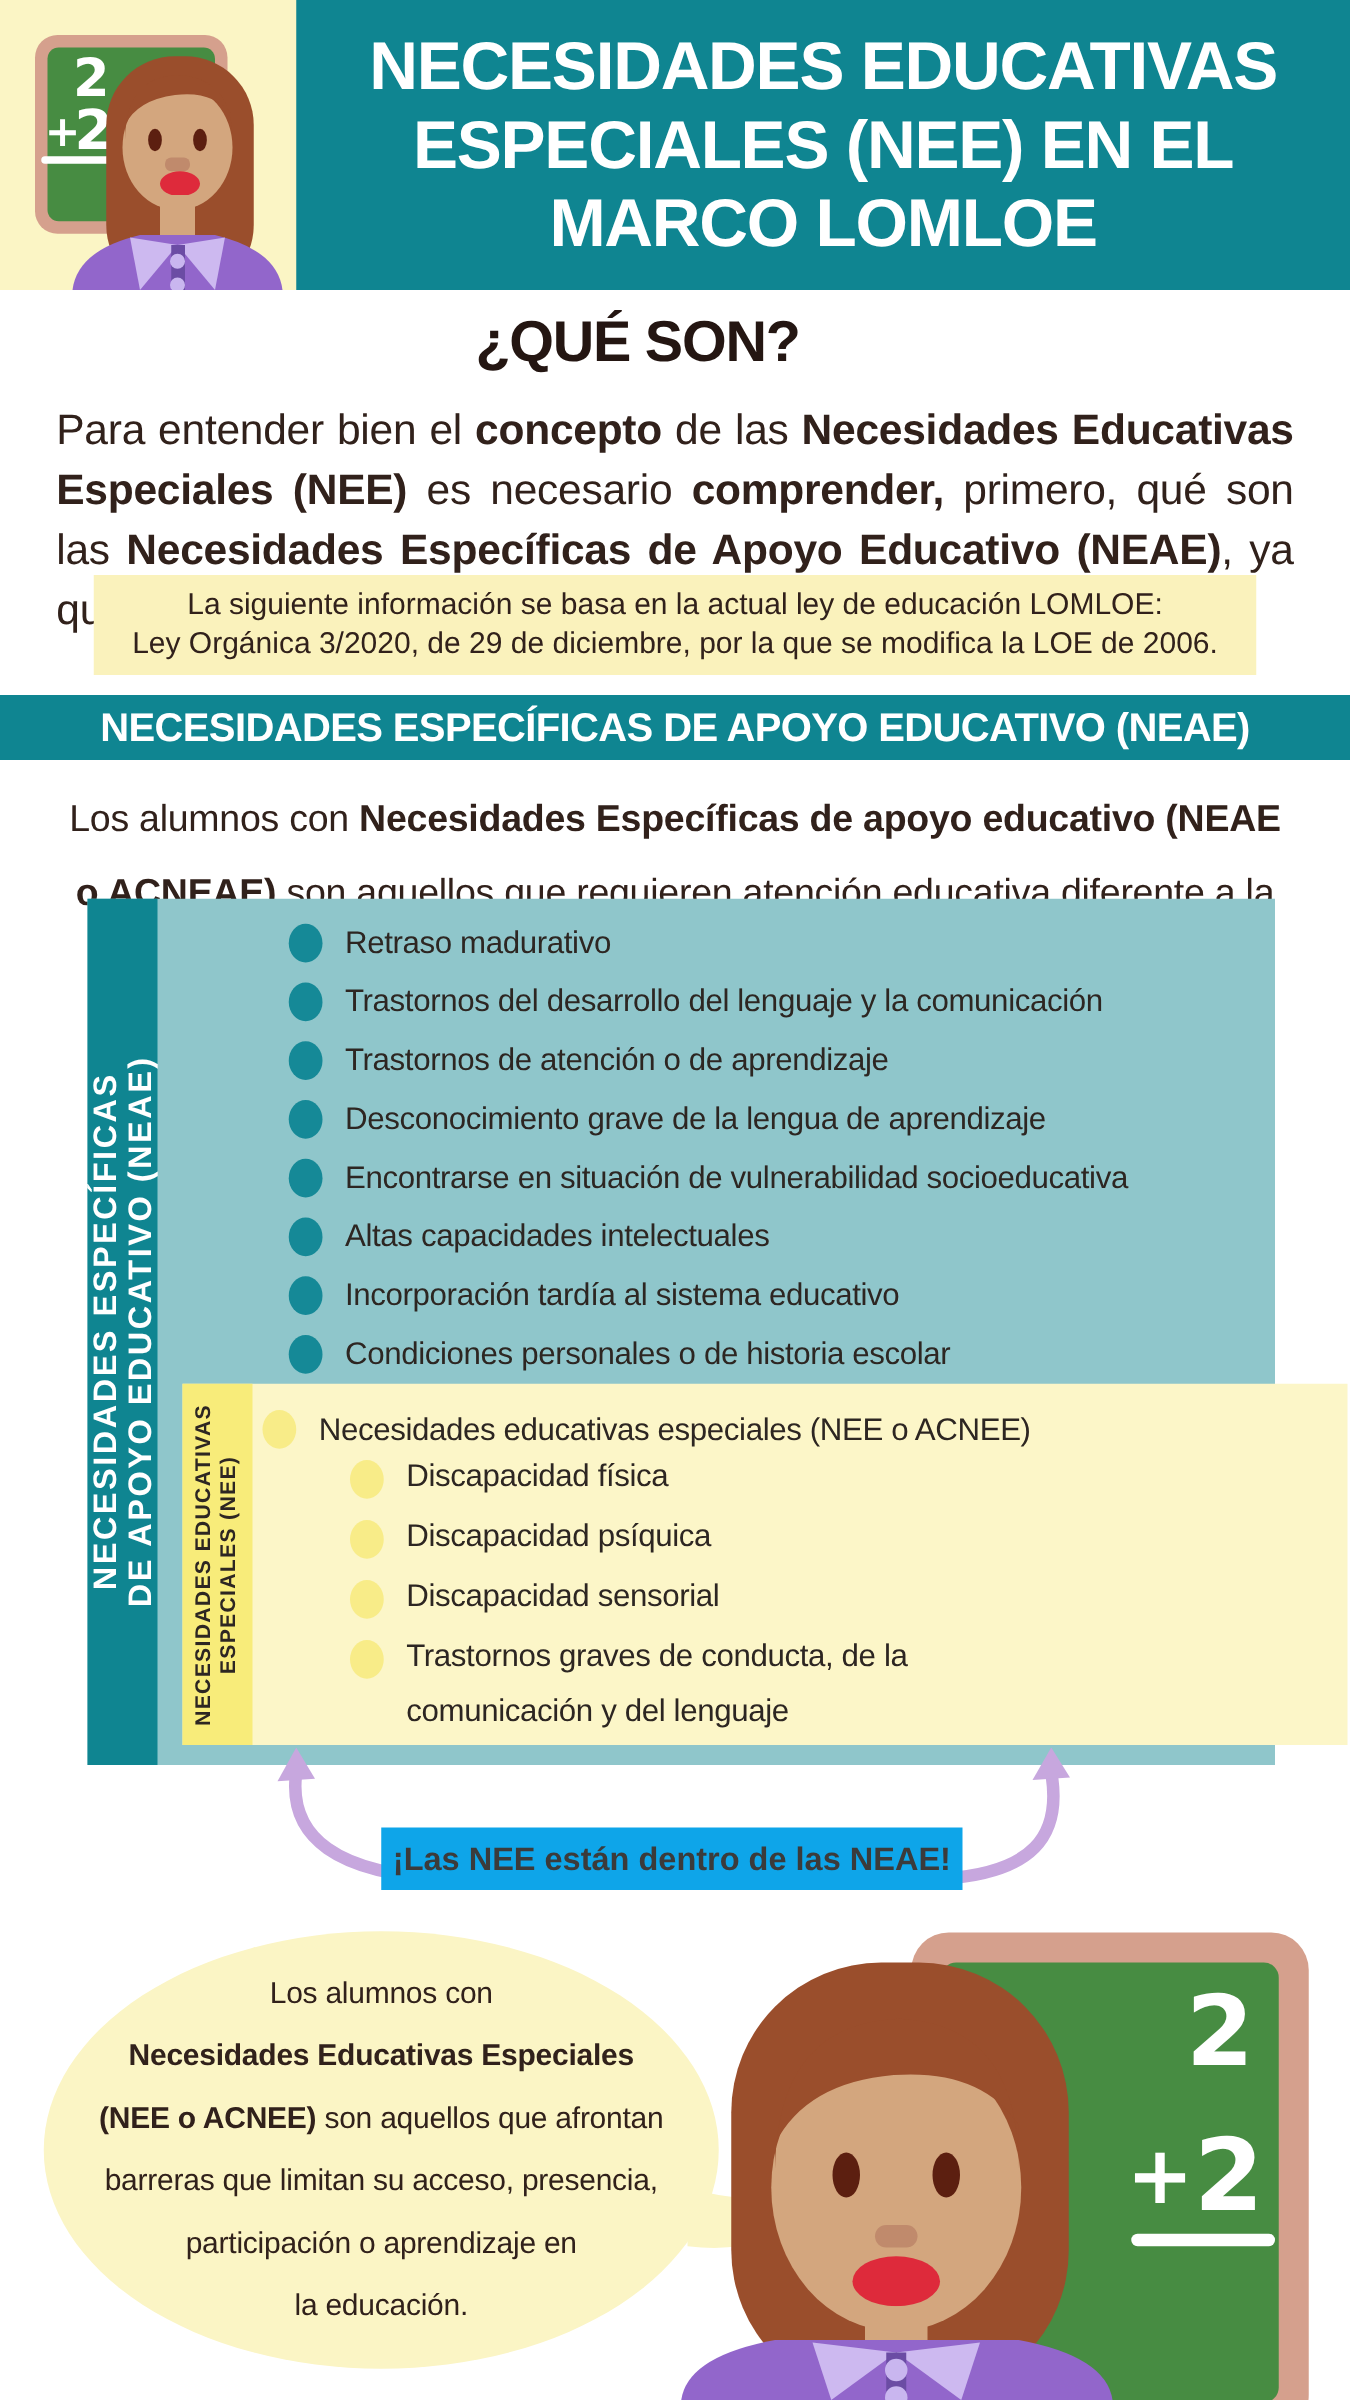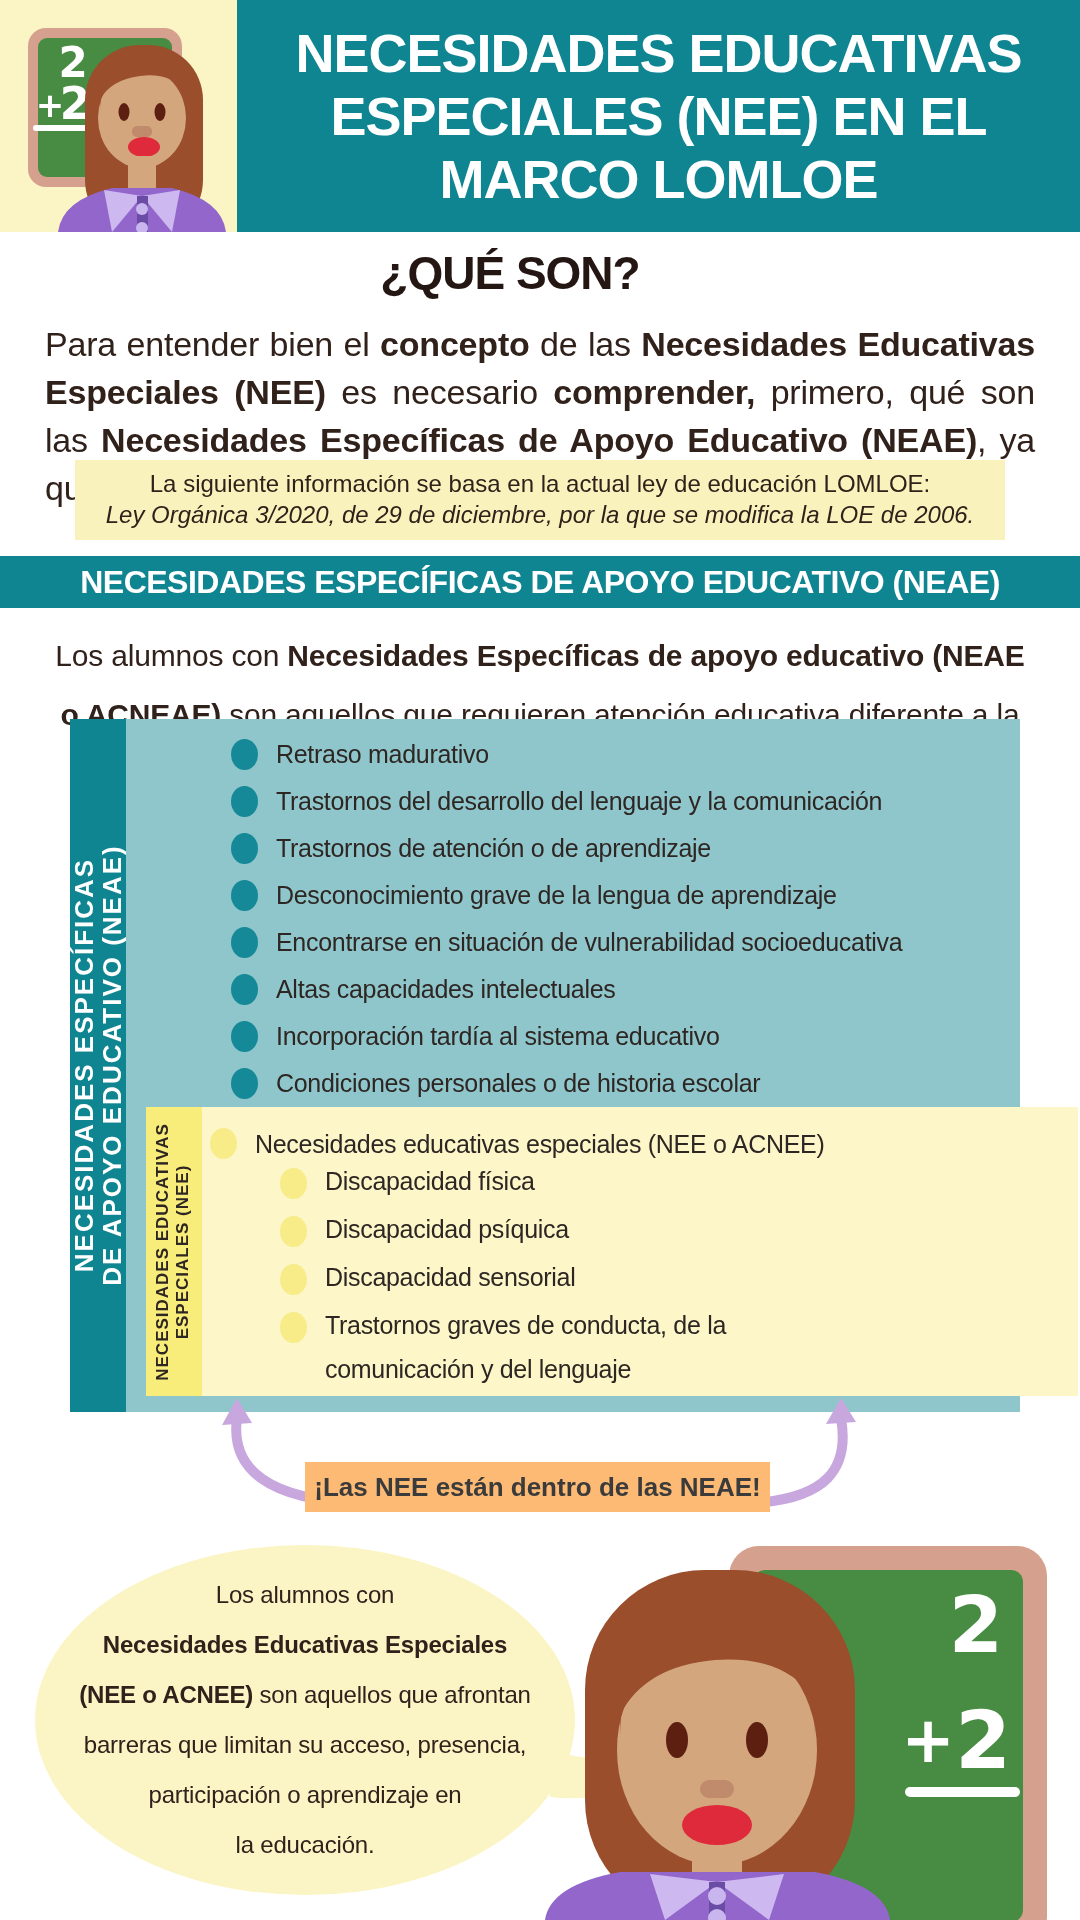--- a/index.html
+++ b/index.html
@@ -16,21 +16,21 @@
 
   
   .queson{position:absolute;left:0;top:246px;width:948px;text-align:center;
           font-size:46px;font-weight:bold;color:#241612;letter-spacing:-1px;margin-left:36px;}
   .para1{position:absolute;left:45px;top:320px;width:990px;font-size:34px;line-height:48px;
          text-align:justify;font-stretch:condensed;letter-spacing:-0.2px;}
 
   .notebox{position:absolute;left:75px;top:460px;width:930px;background:#faf2bc;
            text-align:center;padding:8px 0 10px 0;}
   .notebox .n1{font-size:24px;line-height:31px;font-stretch:condensed;}
-  .notebox .n2{font-size:24px;line-height:31px;font-style:italic;font-stretch:condensed;}
+  .notebox .n2{font-size:24px;line-height:31px;font-stretch:condensed;}
 
   
   .banner{position:absolute;left:0;top:556px;width:1080px;height:52px;background:#0f8591;
           display:flex;align-items:center;justify-content:center;color:#ffffff;
           font-weight:bold;font-size:32px;letter-spacing:-0.5px;font-stretch:condensed;white-space:nowrap;}
 
   .para2{position:absolute;left:45px;top:626px;width:990px;font-size:30px;line-height:59px;
          text-align:center;font-stretch:condensed;letter-spacing:-0.2px;}
 
   
@@ -52,21 +52,21 @@
               font-weight:bold;font-size:17px;line-height:20px;letter-spacing:1px;}
   .nee-main{position:absolute;left:56px;top:0;width:876px;height:52px;display:flex;align-items:flex-end;}
   .bullet-yellow{width:27px;height:31px;background:#f8ec88;margin-left:8px;margin-right:18px;}
   .nee-sub{position:absolute;left:56px;top:52px;width:876px;margin:0;padding:0;list-style:none;}
   .nee-sub li{display:flex;align-items:flex-start;min-height:48px;}
   .nee-sub .bullet-yellow{margin-left:78px;margin-top:9px;}
   .nee-sub .li-text{line-height:44px;white-space:normal;max-width:450px;}
 
   
   .arrows{position:absolute;left:200px;top:1398px;width:690px;height:115px;}
-  .callout{position:absolute;left:305px;top:1462px;width:465px;height:50px;background:#fdba74;
+  .callout{position:absolute;left:305px;top:1462px;width:465px;height:50px;background:#0ea5e9;
            display:flex;align-items:center;justify-content:center;color:#3b3b3b;
            font-weight:bold;font-size:26px;font-stretch:condensed;white-space:nowrap;}
 
   
   .bubble{position:absolute;left:35px;top:1545px;width:540px;height:350px;background:#fbf5c5;
           border-radius:50%;display:flex;flex-direction:column;justify-content:center;
           text-align:center;}
   .bubble div{font-size:24px;line-height:50px;font-stretch:condensed;letter-spacing:-0.2px;white-space:nowrap;}
   .bubble-tail{position:absolute;left:545px;top:1735px;width:120px;height:90px;}
   .teacher-big{position:absolute;left:470px;top:1540px;width:610px;height:380px;}

